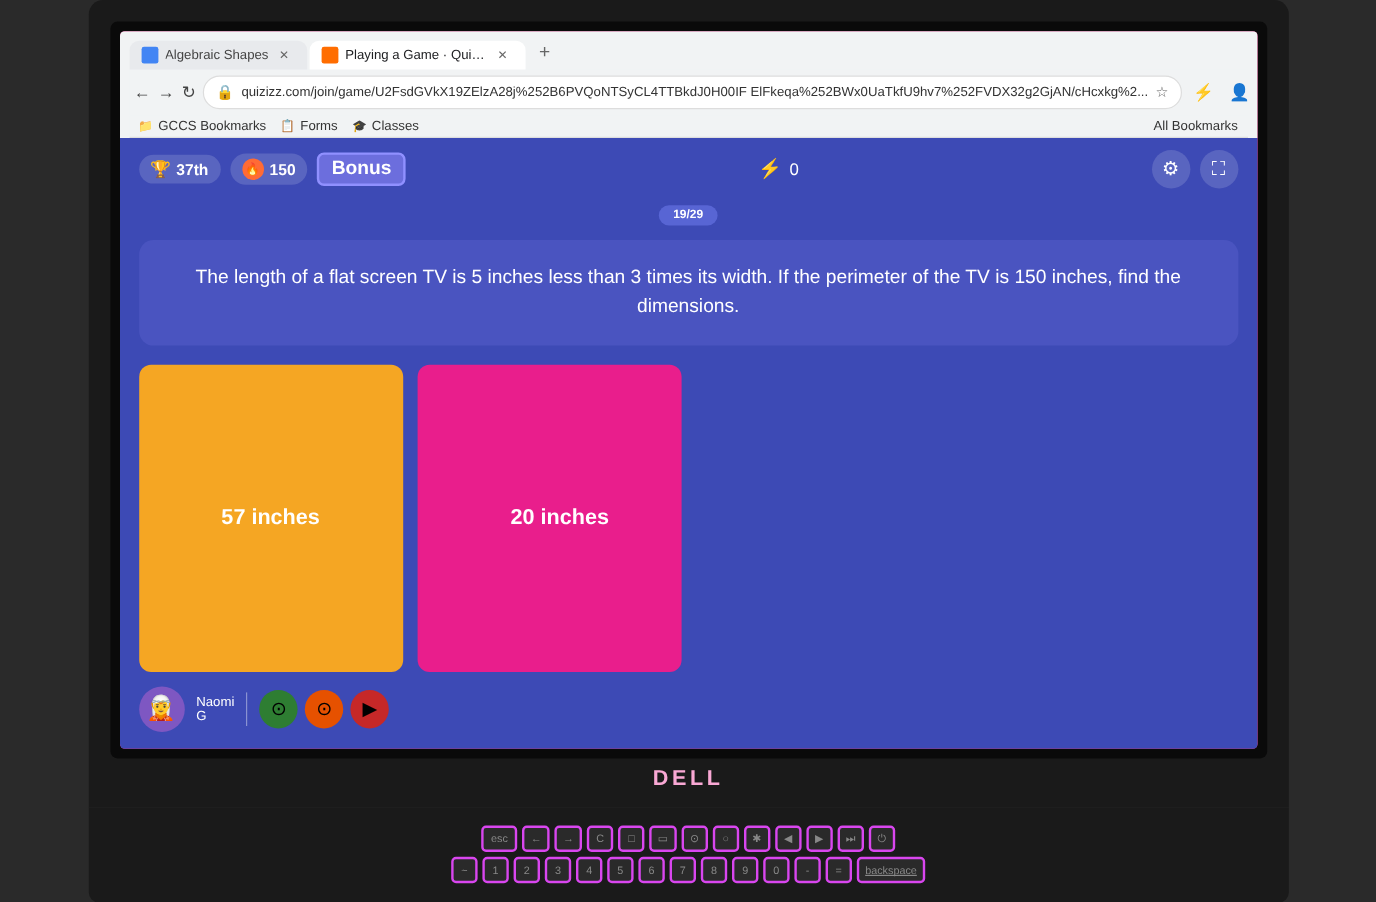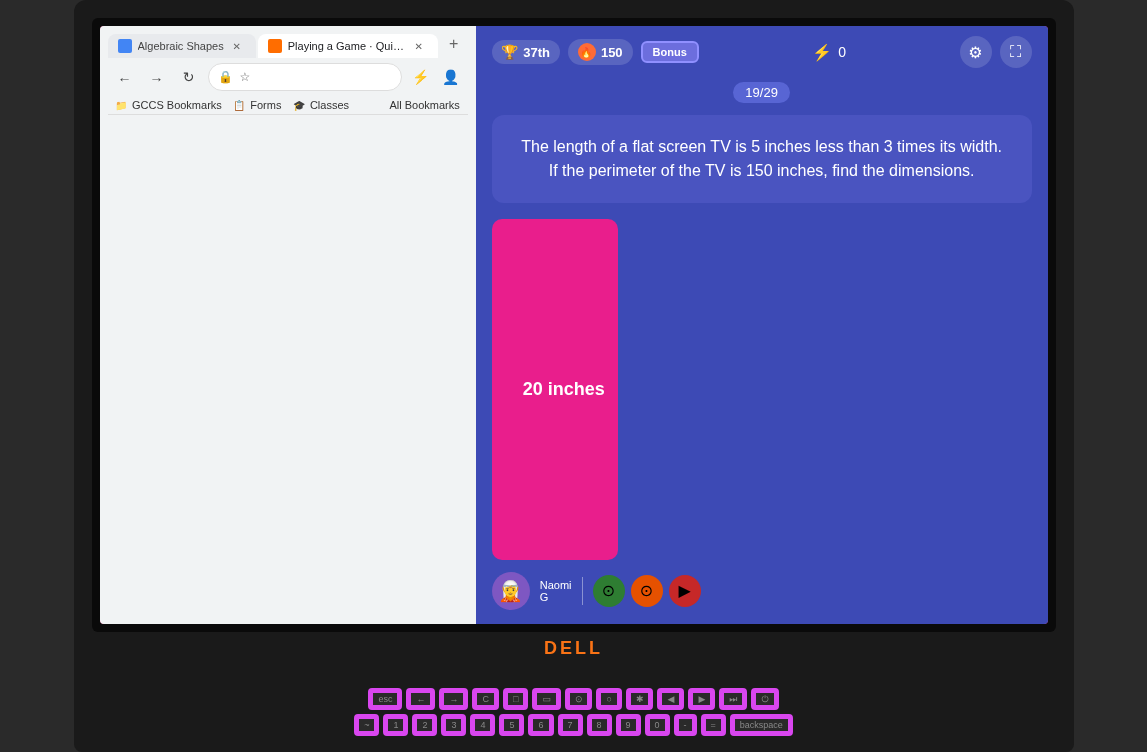--- a/index.html
+++ b/index.html
@@ -40,21 +40,21 @@
     }
 
     
     .browser-window {
       width: 100%;
       flex: 1;
       background: #ec4899;
       border-radius: 4px;
       overflow: hidden;
       display: flex;
-      flex-direction: row;
+      flex-direction: column;
     }
 
     
     .browser-chrome {
       background: #f1f3f4;
       padding: 4px 8px 0 8px;
     }
 
     .tab-bar {
       display: flex;
@@ -285,21 +285,21 @@
       justify-content: center;
       font-size: 10px;
     }
 
     .bonus-badge {
       background: #6c6edd;
       border: 2px solid #9090ff;
       border-radius: 6px;
       padding: 3px 10px;
       color: #fff;
-      font-size: 11px;
+      font-size: 16px;
       font-weight: bold;
       cursor: pointer;
     }
 
     .top-bar-center {
       display: flex;
       align-items: center;
       gap: 6px;
       color: #fff;
       font-size: 14px;
@@ -327,22 +327,22 @@
       font-size: 16px;
       cursor: pointer;
     }
 
     
     .progress-pill {
       background: #5865d4;
       border-radius: 20px;
       padding: 3px 12px;
       color: #fff;
-      font-size: 13px;
-      font-weight: normal;
+      font-size: 10px;
+      font-weight: bold;
       width: fit-content;
       margin: 0 auto 12px auto;
     }
 
     
     .question-box {
       background: #4a54c0;
       border-radius: 12px;
       padding: 20px 24px;
       text-align: center;
@@ -435,21 +435,21 @@
       font-size: 16px;
       cursor: pointer;
     }
 
     .powerup-icon.green { background: #2e7d32; }
     .powerup-icon.orange { background: #e65100; }
     .powerup-icon.red { background: #c62828; }
 
     
     .dell-logo {
-      color: #f97316;
+      color: #f9a8d4;
       font-size: 18px;
       font-weight: bold;
       letter-spacing: 3px;
       text-align: center;
       padding: 6px 0 2px 0;
     }
 
     
     .keyboard-area {
       width: 1000px;
@@ -474,23 +474,23 @@
       background: #2a2a2a;
       border-radius: 4px;
       height: 22px;
       min-width: 22px;
       padding: 0 5px;
       display: flex;
       align-items: center;
       justify-content: center;
       font-size: 9px;
       color: #888;
-      border: 5px solid #d946ef;
-    }
-    .key.wider { min-width: 55px; }
+      border: 2px solid #d946ef;
+    }
+    .key.wider { min-width: 55px; text-decoration: underline; }
     .key.esc-key { min-width: 30px; }
   </style>
 </head>
 <body>
 
 <div class="laptop-outer">
   <div class="screen-bezel">
     <div class="browser-window">
 
       <div class="browser-chrome">
@@ -508,20 +508,21 @@
           </div>
           <div class="new-tab">+</div>
         </div>
 
         <div class="address-bar-row">
           <button class="nav-btn">←</button>
           <button class="nav-btn">→</button>
           <button class="nav-btn">↻</button>
           <div class="address-bar">
             <span class="address-icon">🔒</span>
+            <span class="address-text">quizizz.com/join/game/U2FsdGVkX19ZElzA28j%252B6PVQoNTSyCL4TTBkdJ0H00IF ElFkeqa%252BWx0UaTkfU9hv7%252FVDX32g2GjAN/cHcxkg%2...</span>
             <span class="address-icon">☆</span>
           </div>
           <div class="toolbar-icons">
             <div class="toolbar-icon-btn">⚡</div>
             <div class="toolbar-icon-btn">👤</div>
 
           </div>
         </div>
 
         <div class="bookmarks-bar">
@@ -568,20 +569,23 @@
         <div class="progress-pill">19/29</div>
 
         <div class="question-box">
           <div class="question-text">
             <span>The length of a flat screen TV is 5 inches less than 3 times its width. If the perimeter</span>
             <span>of the TV is 150 inches, find the dimensions.</span>
           </div>
         </div>
 
         <div class="answer-grid">
+          <div class="answer-card orange">
+            <span>57 inches</span>
+          </div>
           <div class="answer-card pink">
             <span>20 inches</span>
           </div>
         </div>
 
         <div class="user-bar">
           <div class="avatar-container">
             <span>🧝</span>
           </div>
           <div class="user-info">

